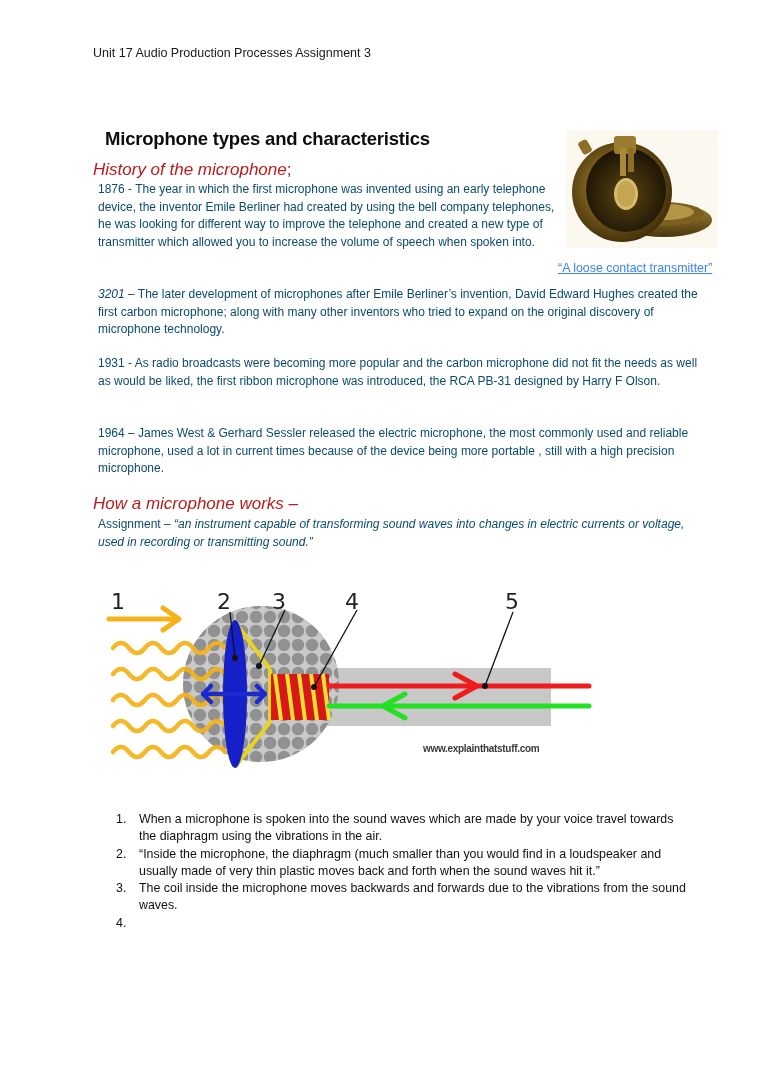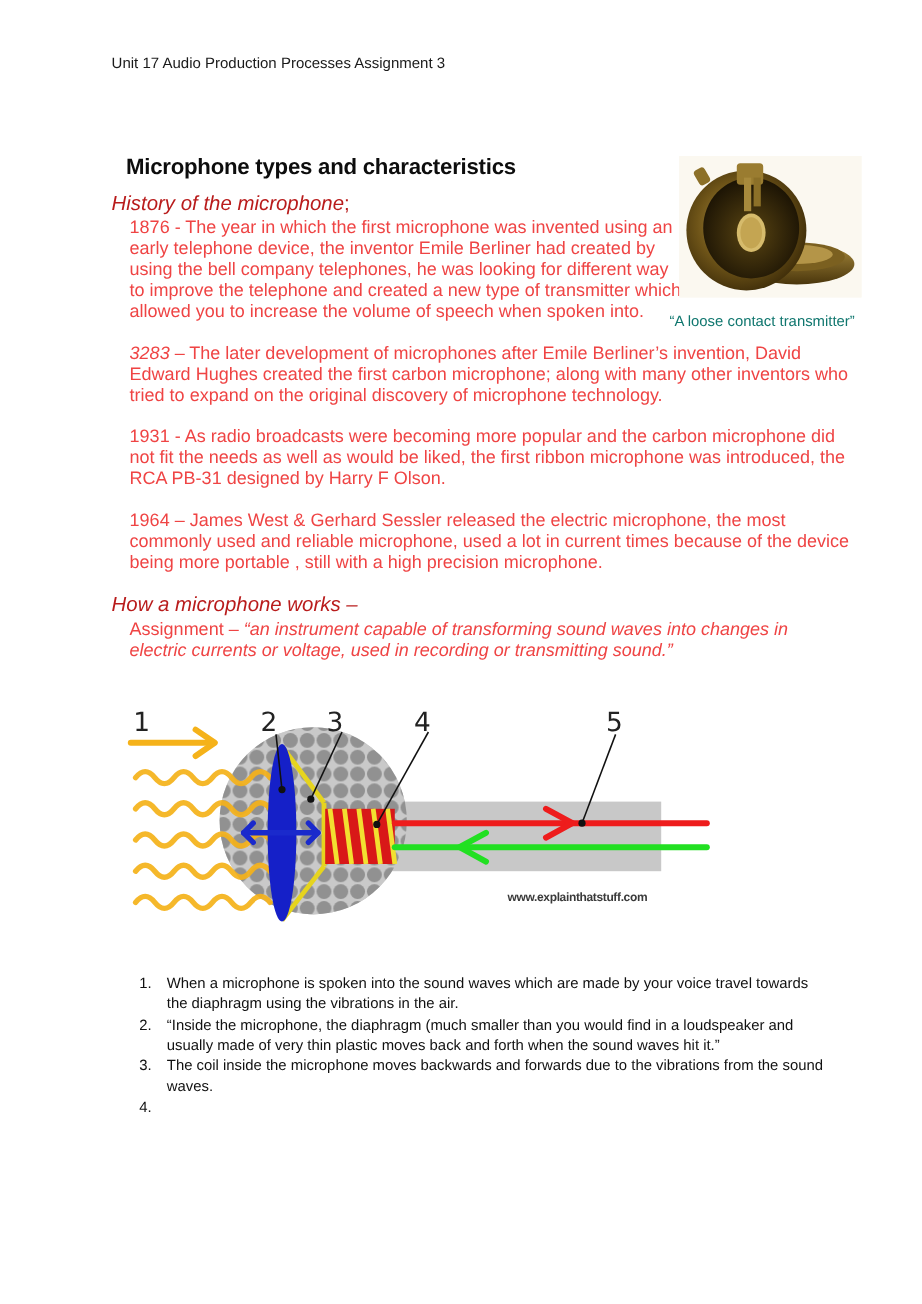--- a/index.html
+++ b/index.html
@@ -33,24 +33,24 @@
     }
     .section-heading {
       position: absolute;
       left: 93px;
       font-size: 17px;
       font-style: italic;
       color: #b91c1c;
     }
     .para {
       position: absolute;
-      left: 108px;
-      font-size: 15px;
+      left: 98px;
+      font-size: 12px;
       line-height: 17.5px;
-      color: #ef4444;
+      color: #0c4a6e;
     }
     .para .it { font-style: italic; }
     .hist-1876 { top: 181px; width: 465px; }
     .hist-1878 { top: 286px; width: 600px; }
     .hist-1931 { top: 355px; width: 600px; }
     .hist-1964 { top: 425px; width: 600px; }
     .definition { top: 516px; width: 600px; }
 
     .photo {
       position: absolute;
@@ -58,21 +58,22 @@
       top: 130px;
       width: 152px;
       height: 118px;
       background: #fbf8f0;
     }
     .photo-caption {
       position: absolute;
       left: 558px;
       top: 261px;
       font-size: 12.4px;
-      color: #0f766e;
+      color: #3b82f6;
+      text-decoration: underline;
     }
 
     .diagram {
       position: absolute;
       left: 95px;
       top: 582px;
       width: 505px;
       height: 220px;
     }
     .diagram-credit {
@@ -149,21 +150,21 @@
     <rect x="48" y="6" width="22" height="18" rx="3" fill="#9a7c30"></rect>
     <rect x="54" y="18" width="6" height="28" fill="#a88a3c"></rect>
     <rect x="62" y="18" width="6" height="24" fill="#8c7028"></rect>
 
     <ellipse cx="60" cy="64" rx="12" ry="16" fill="#d6bb6c"></ellipse>
     <ellipse cx="60" cy="64" rx="9" ry="13" fill="#c4a552"></ellipse>
   </svg>
 </div>
 <div class="photo-caption">“A loose contact transmitter”</div>
 
-<div class="para hist-1878"><span class="it">3283</span><span> – </span><span>The later development of microphones after Emile Berliner’s invention, David Edward Hughes created the first carbon microphone; along with many other inventors who tried to expand on the original discovery of microphone technology.</span></div>
+<div class="para hist-1878"><span class="it">3201</span><span> – </span><span>The later development of microphones after Emile Berliner’s invention, David Edward Hughes created the first carbon microphone; along with many other inventors who tried to expand on the original discovery of microphone technology.</span></div>
 
 <div class="para hist-1931"><span>1931</span><span> - </span><span>As radio broadcasts were becoming more popular and the carbon microphone did not fit the needs as well as would be liked, the first ribbon microphone was introduced, the RCA PB-31 designed by Harry F Olson.</span></div>
 
 <div class="para hist-1964"><span>1964</span><span> – </span><span>James West &amp; Gerhard Sessler released the electric microphone, the most commonly used and reliable microphone, used a lot in current times because of the device being more  portable , still with a high precision microphone.</span></div>
 
 <div class="section-heading" style="top:494px;">How a microphone works –</div>
 
 <div class="para definition"><span>Assignment – </span><span class="it">“an instrument capable of transforming sound waves into changes in electric currents or voltage, used in recording or transmitting sound.”</span></div>
 
 <div class="diagram">

